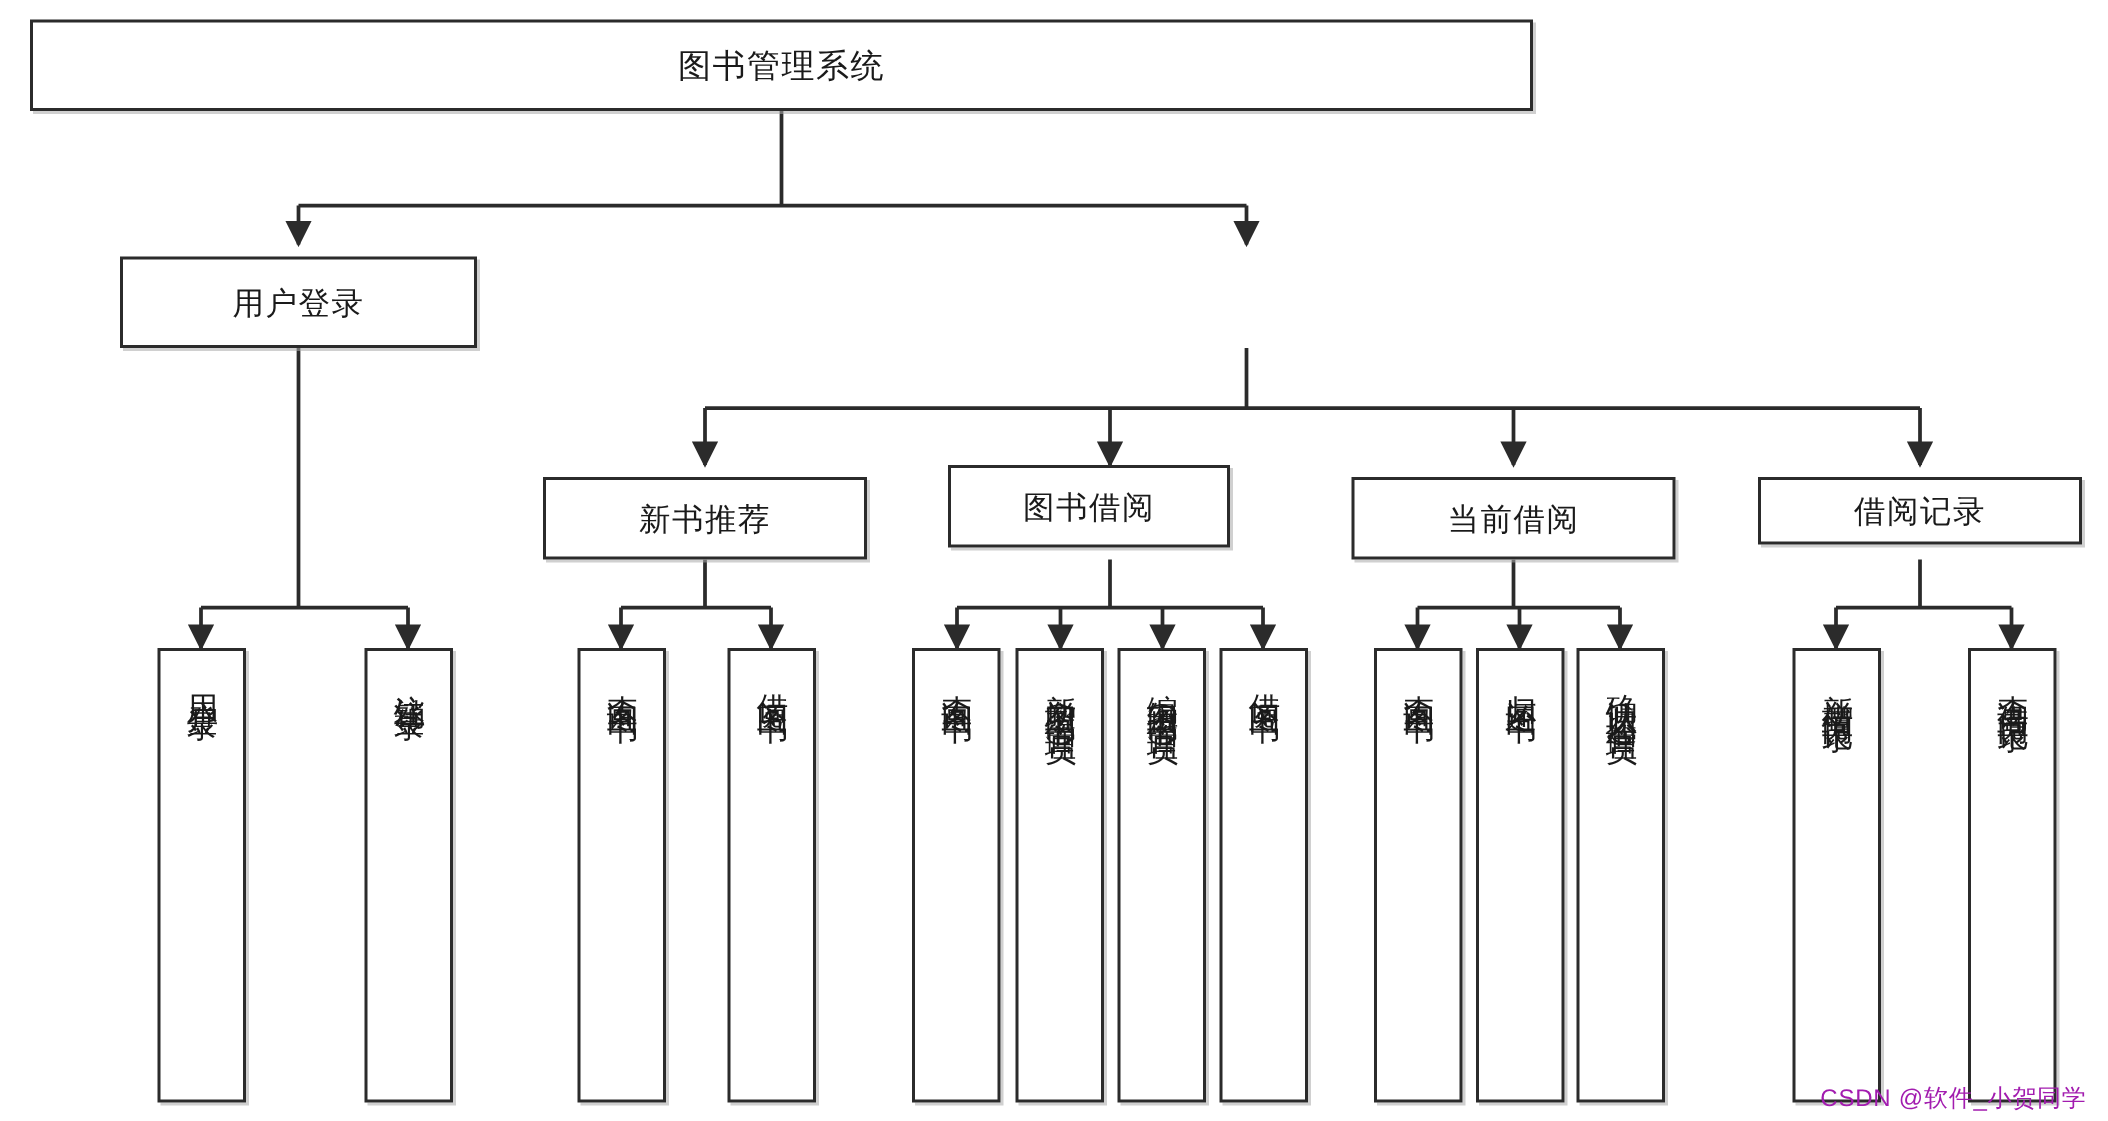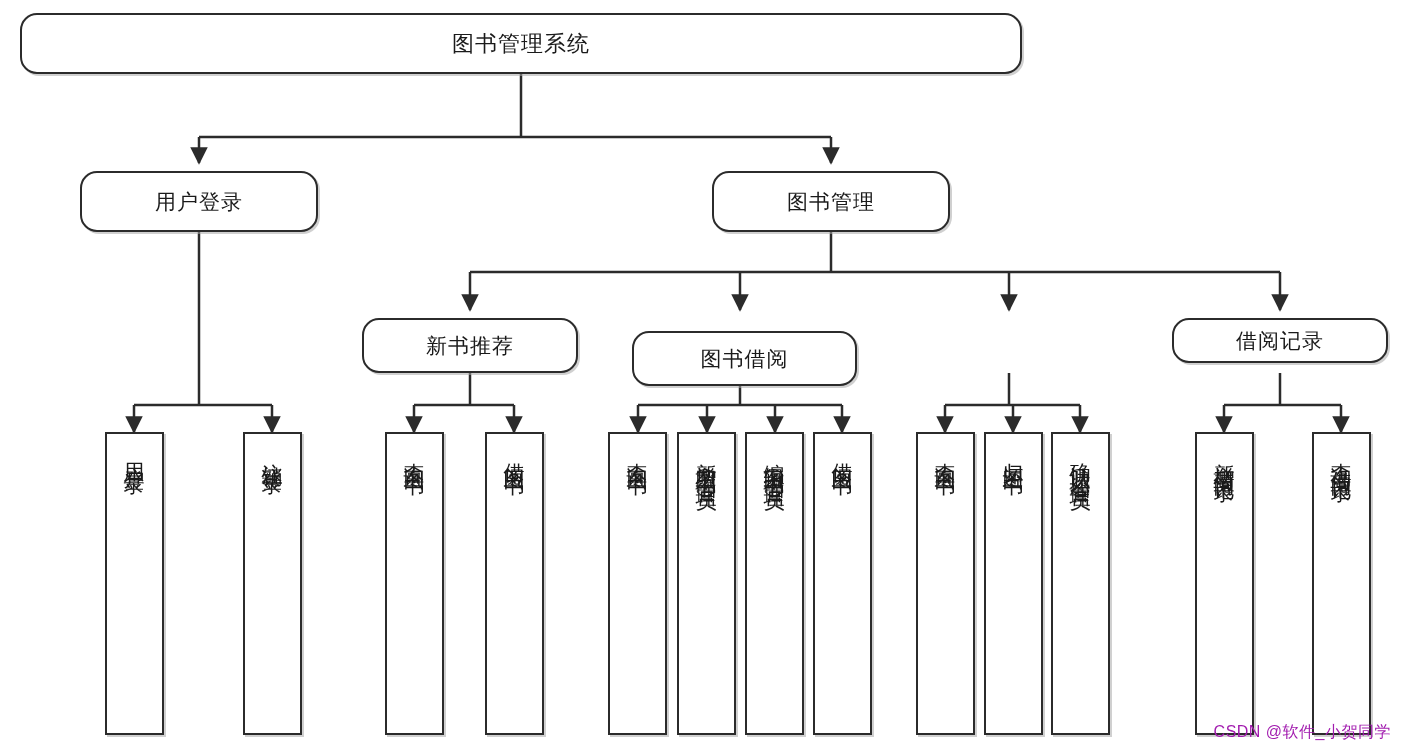--- a/index.html
+++ b/index.html
@@ -31,21 +31,20 @@
     box-shadow: 2px 2px 0 rgba(170,170,170,0.55);
     display: flex;
     align-items: center;
     justify-content: center;
     color: #1a1a1a;
   }
   .node.horiz {
     font-size: 21px;
     letter-spacing: 1px;
     white-space: nowrap;
-    border-radius: 17px;
   }
   .node.vert {
     font-size: 21px;
     align-items: flex-start;
     padding-top: 12px;
   }
   .node.vert .vtext {
     writing-mode: vertical-rl;
     text-orientation: upright;
     letter-spacing: 4px;
@@ -122,29 +121,29 @@
     </g>
   </svg>
 
   <div class="node horiz root" style="left:20px; top:13px; width:1002px; height:61px;">
     <span>图书管理系统</span>
   </div>
 
   <div class="node horiz" style="left:80px; top:171px; width:238px; height:61px;">
     <span>用户登录</span>
   </div>
-  <div class="node horiz" style="left:712px; top:171px; width:238px; height:61px;">
-    <span>图书管理</span>
-  </div>
 
   <div class="node horiz" style="left:362px; top:318px; width:216px; height:55px;">
     <span>新书推荐</span>
   </div>
-  <div class="node horiz" style="left:632px; top:331px; width:225px; height:55px;">
+  <div class="node horiz" style="left:632px; top:310px; width:188px; height:55px;">
     <span>图书借阅</span>
+  </div>
+  <div class="node horiz" style="left:901px; top:318px; width:216px; height:55px;">
+    <span>当前借阅</span>
   </div>
   <div class="node horiz" style="left:1172px; top:318px; width:216px; height:45px;">
     <span>借阅记录</span>
   </div>
 
   <div class="node vert" style="left:105px; top:432px; width:59px; height:303px;">
     <span class="vtext">用户登录</span>
   </div>
   <div class="node vert" style="left:243px; top:432px; width:59px; height:303px;">
     <span class="vtext">注销登录</span>

